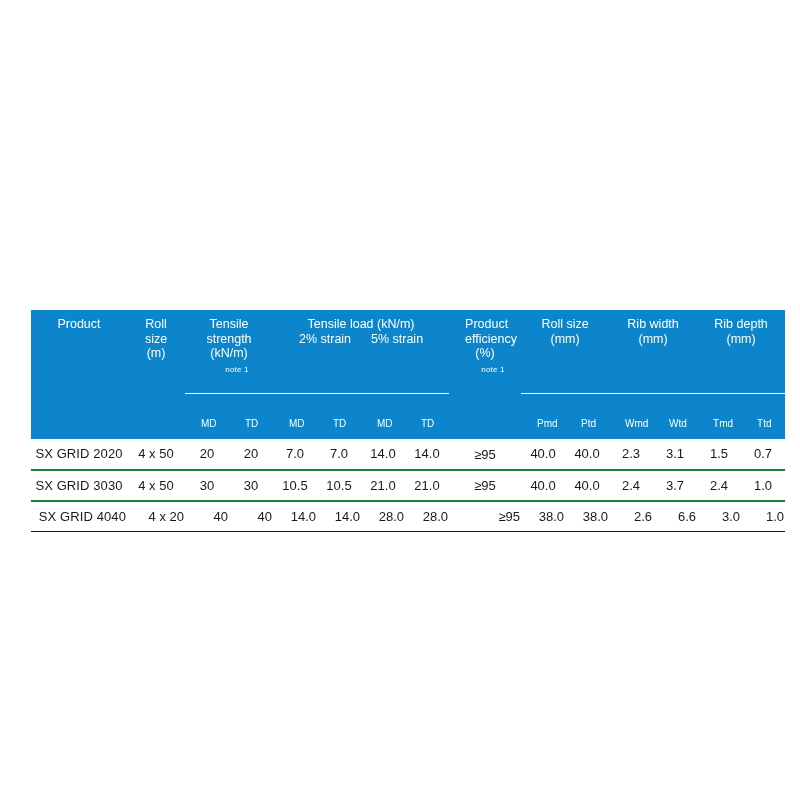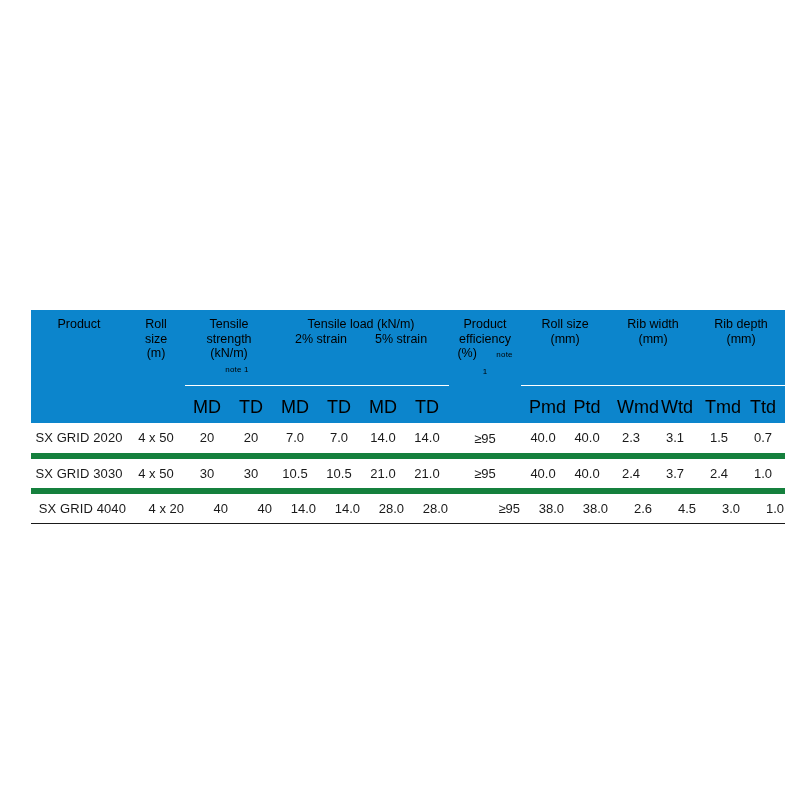--- a/index.html
+++ b/index.html
@@ -25,35 +25,35 @@
   table.spec {
     width: 740px;
     border-collapse: collapse;
     table-layout: fixed;
   }
 
   
   thead tr.grp th,
   thead tr.sub th {
     background: #0c85cc;
-    color: #000000;
+    color: #ffffff;
     font-weight: normal;
-    padding: 8px;
+    padding: 16px;
   }
 
   thead tr.grp th {
     vertical-align: top;
     padding-top: 7px;
     font-size: 12.5px;
     line-height: 14.5px;
     height: 58px;
   }
 
   thead tr.sub th {
-    font-size: 18px;
+    font-size: 10px;
     height: 27px;
     vertical-align: middle;
     padding-bottom: 2px;
   }
 
   
   thead tr.grp th.ruled {
     border-bottom: 1.5px solid #ffffff;
   }
 
@@ -63,21 +63,21 @@
     margin-left: 16px;
   }
 
   
   tbody td {
     font-size: 13px;
     color: #1a1a1a;
     text-align: center;
     height: 27px;
     vertical-align: middle;
-    border-bottom: 6px solid #15803d;
+    border-bottom: 2px solid #15803d;
     background: #ffffff;
     white-space: nowrap;
   }
   tbody tr:last-child td {
     border-bottom: 1.3px solid #1a1a1a;
     text-align: right;
   }
 
   td.prod {
     text-align: center;
@@ -227,19 +227,19 @@
         <td>40</td>
         <td>40</td>
         <td>14.0</td>
         <td>14.0</td>
         <td>28.0</td>
         <td>28.0</td>
         <td>≥95</td>
         <td>38.0</td>
         <td>38.0</td>
         <td>2.6</td>
-        <td>4.5</td>
+        <td>6.6</td>
         <td>3.0</td>
         <td>1.0</td>
       </tr>
     </tbody>
   </table>
 </div>
 
 </body></html>

